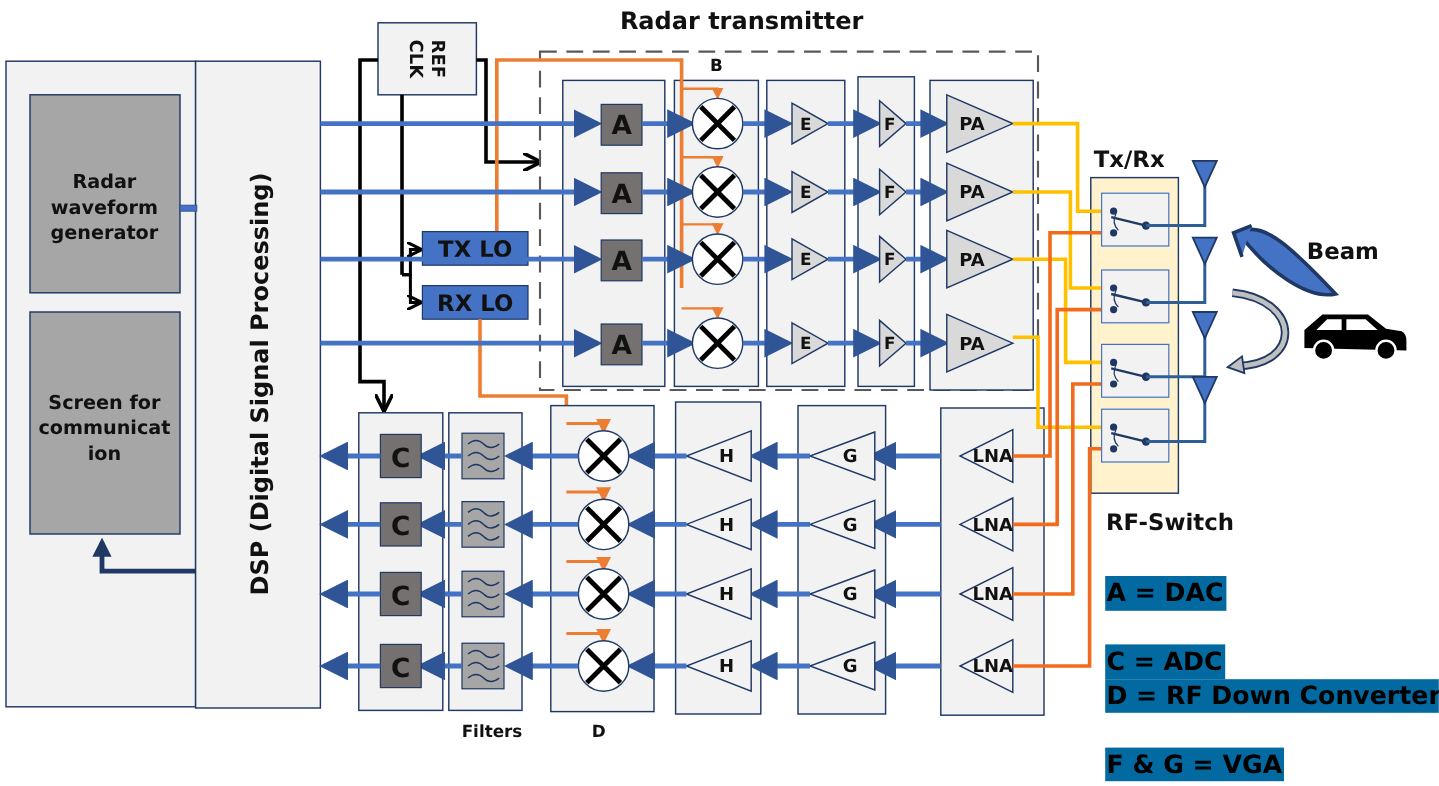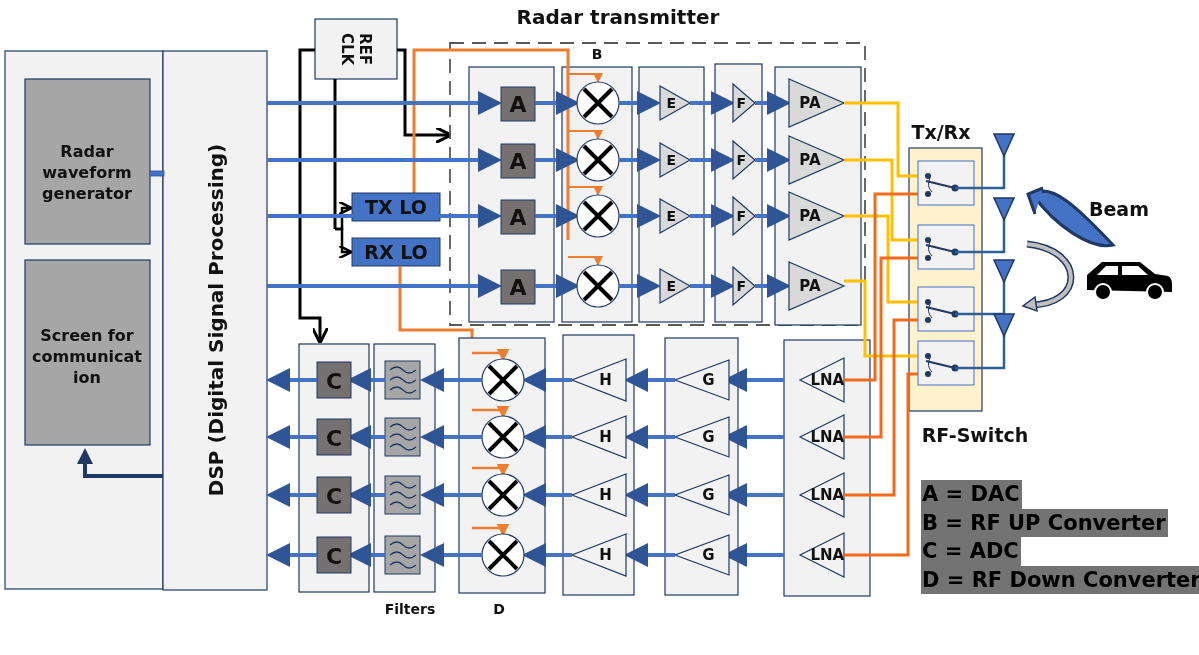--- a/index.html
+++ b/index.html
@@ -2,21 +2,21 @@
 <html><head>
 <meta charset="utf-8">
 <style>
   html, body { margin: 0; padding: 0; background: #ffffff; }
   body { width: 1199px; height: 655px; position: relative; overflow: hidden;
          font-family: "DejaVu Sans", sans-serif; }
   svg { position: absolute; left: 0; top: 0; }
   .lbl { font-family: "DejaVu Sans", sans-serif; font-weight: bold; fill: #111; }
   .legend { position: absolute; left: 921px; top: 480px; font-family: "DejaVu Sans", sans-serif;
             font-weight: bold; font-size: 21px; line-height: 28.5px; color: #000; }
-  .legend div { display: inline-block; background: #737373; padding: 0 2px 0 1px; white-space: nowrap; }
+  .legend div { display: inline-block; background: #0369a1; padding: 0 2px 0 1px; white-space: nowrap; }
 </style>
 </head>
 <body>
 
 <svg width="1199" height="655" viewBox="0 0 1199 655">
   <defs>
     <marker id="arrBlue" markerWidth="6" markerHeight="6" refX="5" refY="3" orient="auto" markerUnits="strokeWidth">
       <path d="M0,0 L6,3 L0,6 z" fill="#2f5597"></path>
     </marker>
     <marker id="arrOrange" markerWidth="5" markerHeight="5" refX="4" refY="2.5" orient="auto" markerUnits="strokeWidth">
@@ -302,17 +302,18 @@
     <path d="M1087,290 L1087,275 L1102,262 L1140,262 L1155,274 L1168,276 Q1172,278 1172,284 L1172,292 Z" fill="#000"></path>
     <path d="M1106,266 L1118,266 L1118,275 L1097,275 Z" fill="#fff"></path>
     <path d="M1122,266 L1138,266 L1148,275 L1122,275 Z" fill="#fff"></path>
     <circle cx="1103" cy="292" r="8" fill="#000" stroke="#fff" stroke-width="2"></circle>
     <circle cx="1155" cy="292" r="8" fill="#000" stroke="#fff" stroke-width="2"></circle>
   </g>
 </svg>
 
 <div class="legend">
   <div>A = DAC</div><br>
-  <div>B = RF UP Converter</div><br>
+  <br>
   <div>C = ADC</div><br>
   <div>D = RF Down Converter</div><br>
   <br>
+  <div>F &amp; G = VGA</div>
 </div>
 
 </body></html>

